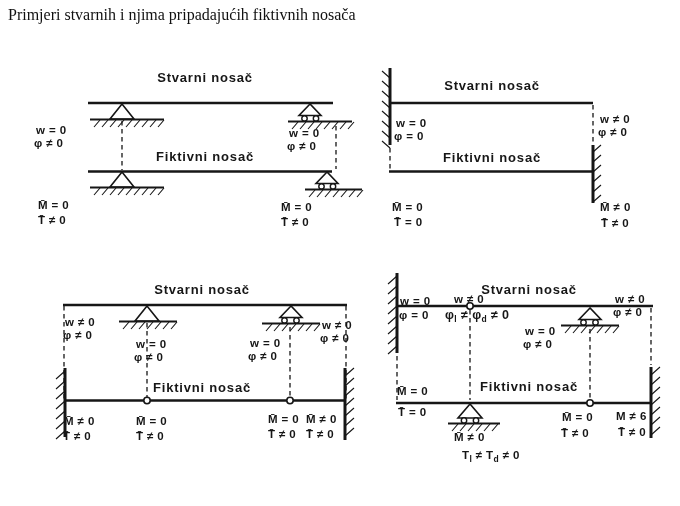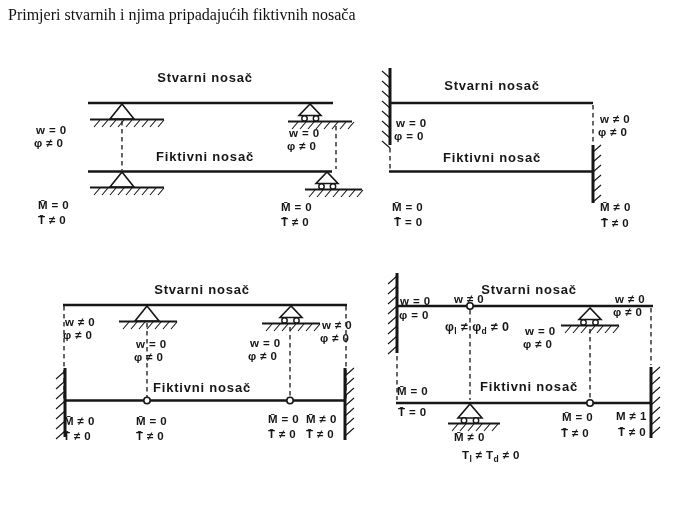--- a/index.html
+++ b/index.html
@@ -146,27 +146,27 @@
   <div class="ann" style="left:268px;top:413px">M̄ = 0</div>
   <div class="ann" style="left:268px;top:428px">T̄ ≠ 0</div>
   <div class="ann" style="left:306px;top:413px">M̄ ≠ 0</div>
   <div class="ann" style="left:306px;top:428px">T̄ ≠ 0</div>
 
   <div class="beam-label" style="left:473px;top:282px">Stvarni nosač</div>
   <div class="beam-label" style="left:473px;top:379px">Fiktivni nosač</div>
   <div class="ann" style="left:400px;top:295px">w = 0</div>
   <div class="ann" style="left:399px;top:309px">φ = 0</div>
   <div class="ann" style="left:454px;top:293px">w ≠ 0</div>
-  <div class="ann big" style="left:445px;top:321px"><span>φ</span><sub>l</sub><span> ≠ </span><span>φ</span><sub>d</sub><span> ≠ 0</span></div>
+  <div class="ann big" style="left:445px;top:309px"><span>φ</span><sub>l</sub><span> ≠ </span><span>φ</span><sub>d</sub><span> ≠ 0</span></div>
   <div class="ann" style="left:525px;top:325px">w = 0</div>
   <div class="ann" style="left:523px;top:338px">φ ≠ 0</div>
   <div class="ann" style="left:615px;top:293px">w ≠ 0</div>
   <div class="ann" style="left:613px;top:306px">φ ≠ 0</div>
   <div class="ann" style="left:397px;top:385px">M̄ = 0</div>
   <div class="ann" style="left:398px;top:406px">T̄ = 0</div>
   <div class="ann" style="left:454px;top:431px">M̄ ≠ 0</div>
   <div class="ann" style="left:462px;top:449px"><span>T</span><sub>l</sub><span> ≠ </span><span>T</span><sub>d</sub><span> ≠ 0</span></div>
   <div class="ann" style="left:562px;top:411px">M̄ = 0</div>
   <div class="ann" style="left:561px;top:427px">T̄ ≠ 0</div>
-  <div class="ann" style="left:616px;top:410px">M ≠ 1</div>
+  <div class="ann" style="left:616px;top:410px">M ≠ 6</div>
   <div class="ann" style="left:618px;top:426px">T̄ ≠ 0</div>
 
 </div>
 
 </body></html>

